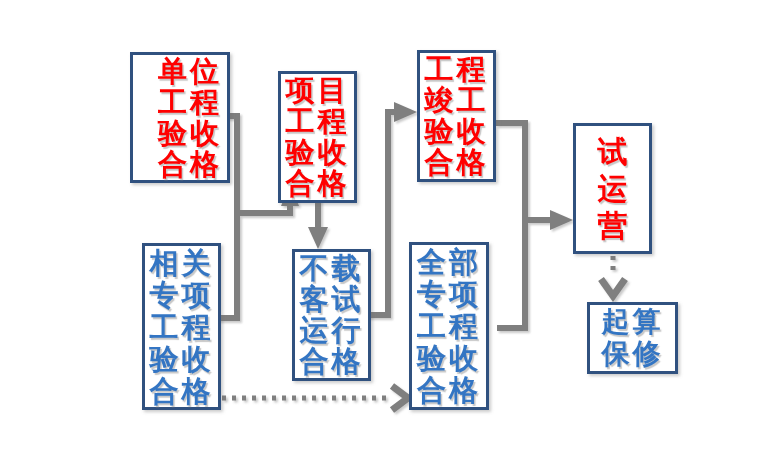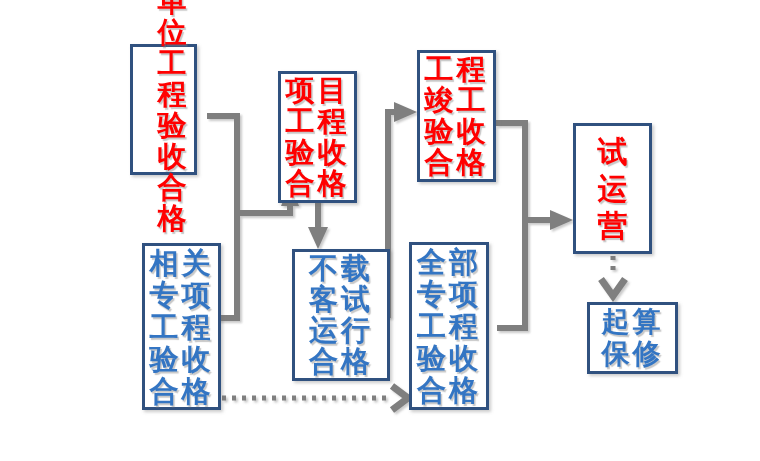--- a/index.html
+++ b/index.html
@@ -29,26 +29,26 @@
     white-space: pre-line;
     font-weight: bold;
     letter-spacing: 3px;
     z-index: 2;
     box-shadow: 2px 2px 3px rgba(110,110,110,0.35);
     text-shadow: 1.5px 1.5px 1px rgba(130,130,130,0.45);
   }
   .box.red  { color: var(--red-text, #FF0000); }
   .box.blue { color: var(--blue-text, #3375C3); margin-left: 14px; }
 
-  .box-a { left:130px; top:44px;  width:67px; height:131px; font-size:29px; line-height:31px;padding-left:20px; }
+  .box-a { left:130px; top:52px;  width:100px; height:131px; font-size:29px; line-height:31px;padding-left:20px; }
   .box-b { left:278px; top:51px;  width:79px; height:132px; font-size:29px; line-height:31px;margin-top:20px; }
   .box-c { left:417px; top:50px;  width:79px; height:132px; font-size:29px; line-height:31px; }
   .box-d { left:573px; top:123px; width:79px; height:131px; font-size:30px; line-height:37px; letter-spacing:0; }
   .box-e { left:128px; top:243px; width:79px; height:167px; font-size:29px; line-height:32px; }
-  .box-f { left:278px; top:249px; width:98px; height:132px; font-size:29px; line-height:31px; }
+  .box-f { left:278px; top:249px; width:79px; height:132px; font-size:29px; line-height:31px; }
   .box-g { left:395px; top:242px; width:80px; height:168px; font-size:29px; line-height:32px;font-family:Liberation Serif, serif; }
   .box-h { left:573px; top:302px; width:91px; height:72px;  font-size:28px; line-height:32px; }
 
   .conn      { stroke: var(--connector, #7F7F7F); stroke-width: 6; fill: none; }
   .conn-head { fill: var(--connector, #7F7F7F); stroke: none; }
   .conn-dot  { stroke: var(--connector, #7F7F7F); stroke-width: 5; fill: none; stroke-dasharray: 4 6; }
   .conn-chev { stroke: var(--connector, #7F7F7F); stroke-width: 7; fill: none; stroke-linejoin: miter; }
 </style>
 </head>
 <body>

